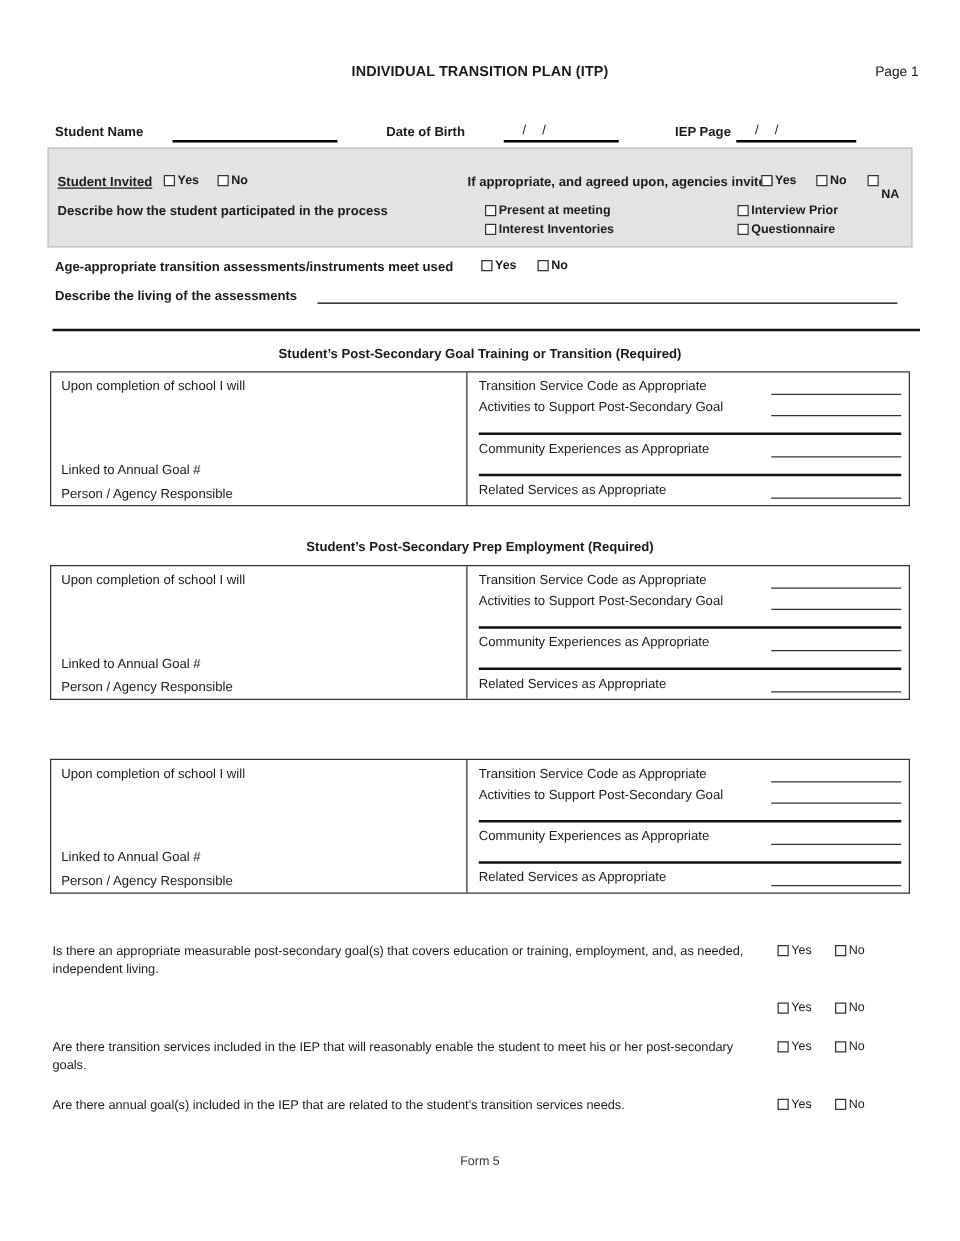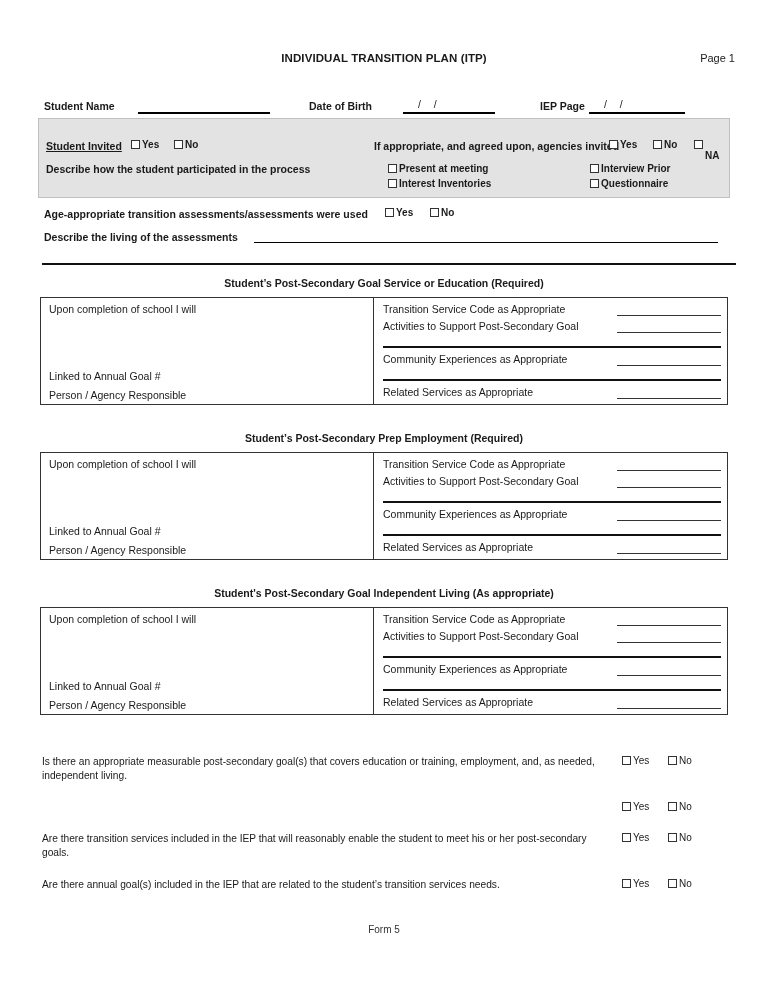--- a/index.html
+++ b/index.html
@@ -222,32 +222,32 @@
 
   <div class="cb" style="left:590px; top:164px;"></div>
   <div class="cb-lbl b" style="left:601px; top:163px;">Interview Prior</div>
 
   <div class="cb" style="left:388px; top:179px;"></div>
   <div class="cb-lbl b" style="left:399px; top:178px;">Interest Inventories</div>
 
   <div class="cb" style="left:590px; top:179px;"></div>
   <div class="cb-lbl b" style="left:601px; top:178px;">Questionnaire</div>
 
-  <div class="t b" style="left:44px; top:208px;">Age-appropriate transition assessments/assessments were used</div>
+  <div class="t b" style="left:44px; top:208px;">Age-appropriate transition assessments/instruments meet used</div>
   <div class="cb" style="left:385px; top:208px;"></div>
   <div class="cb-lbl b" style="left:396px; top:207px;">Yes</div>
   <div class="cb" style="left:430px; top:208px;"></div>
   <div class="cb-lbl b" style="left:441px; top:207px;">No</div>
 
   <div class="t b" style="left:44px; top:231px;">Describe the living of the assessments</div>
   <div class="rule" style="left:254px; top:242px; width:464px; height:1px;"></div>
 
   <div class="thickrule" style="left:42px; top:263px; width:694px;"></div>
 
-  <div class="sec-title" style="top:277px;">Student’s Post-Secondary Goal Service or Education (Required)</div>
+  <div class="sec-title" style="top:277px;">Student’s Post-Secondary Goal Training or Transition (Required)</div>
   <div class="goal-box" style="top:297px;">
     <div class="goal-div"></div>
     <div class="goal-left">
       <div class="gl" style="left:8px; top:5px;">Upon completion of school I will</div>
       <div class="gl" style="left:8px; top:72px;">Linked to Annual Goal #</div>
       <div class="gl" style="left:8px; top:91px;">Person / Agency Responsible</div>
     </div>
     <div class="goal-right">
       <div class="gl" style="left:9px; top:5px;">Transition Service Code as Appropriate</div>
       <div class="grfill" style="left:243px; top:17px; width:104px;"></div>
@@ -277,21 +277,20 @@
       <div class="grfill" style="left:243px; top:34px; width:104px;"></div>
       <div class="grline" style="left:9px; top:48px; width:338px;"></div>
       <div class="gl" style="left:9px; top:55px;">Community Experiences as Appropriate</div>
       <div class="grfill" style="left:243px; top:67px; width:104px;"></div>
       <div class="grline" style="left:9px; top:81px; width:338px;"></div>
       <div class="gl" style="left:9px; top:88px;">Related Services as Appropriate</div>
       <div class="grfill" style="left:243px; top:100px; width:104px;"></div>
     </div>
   </div>
 
-  <div class="sec-title" style="top:587px;">Student's Post-Secondary Goal Independent Living (As appropriate)</div>
   <div class="goal-box" style="top:607px;">
     <div class="goal-div"></div>
     <div class="goal-left">
       <div class="gl" style="left:8px; top:5px;">Upon completion of school I will</div>
       <div class="gl" style="left:8px; top:72px;">Linked to Annual Goal #</div>
       <div class="gl" style="left:8px; top:91px;">Person / Agency Responsible</div>
     </div>
     <div class="goal-right">
       <div class="gl" style="left:9px; top:5px;">Transition Service Code as Appropriate</div>
       <div class="grfill" style="left:243px; top:17px; width:104px;"></div>

